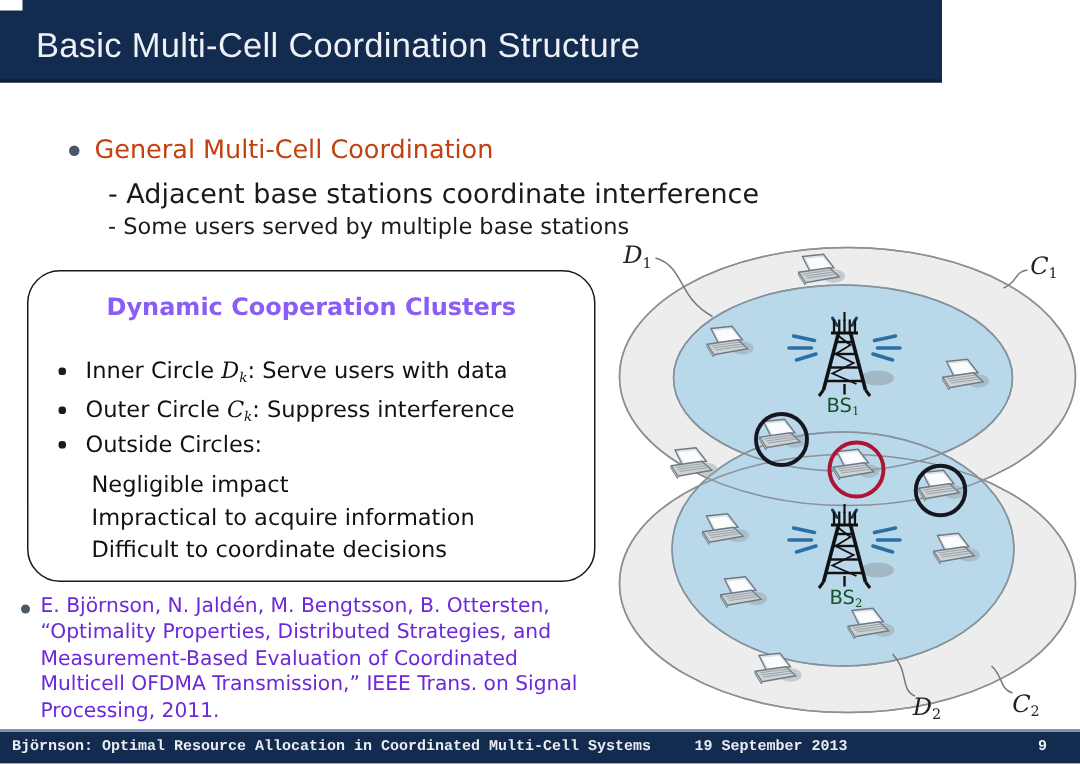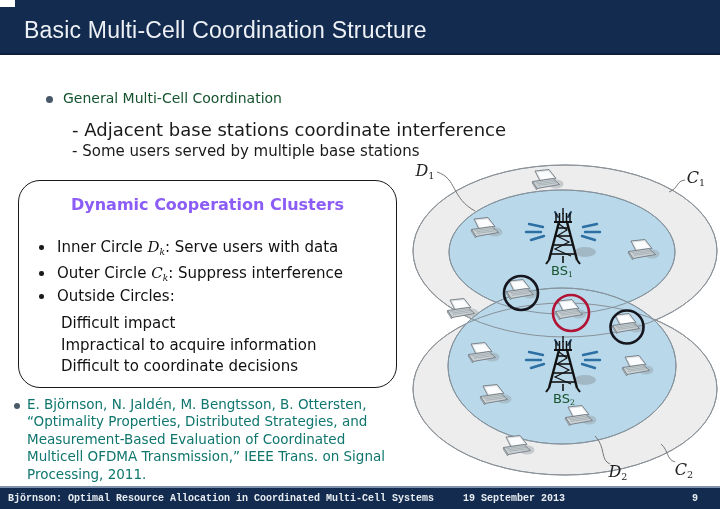--- a/index.html
+++ b/index.html
@@ -1,48 +1,48 @@
 <!DOCTYPE html>
 <html><head>
 <meta charset="utf-8">
 <style>
   html,body{margin:0;padding:0;background:#888;}
   .slide{position:relative;width:720px;height:509px;background:#ffffff;overflow:hidden;
          font-family:"DejaVu Sans",sans-serif;color:#1a1a1a;}
 
   
-  .titlebar{position:absolute;left:0;top:0;width:720px;height:53px;background:#132b4e;
+  .titlebar{position:absolute;left:0;top:0;width:628px;height:53px;background:#132b4e;
             border-bottom:2px solid #0d1f3c;}
   .corner-square{position:absolute;left:0;top:0;width:15px;height:7px;background:#ffffff;}
   .slide-title{position:absolute;left:24px;top:0;height:53px;line-height:60px;
                font-family:"Liberation Sans",sans-serif;font-size:23px;font-weight:400;
                color:#edf1f6;letter-spacing:.2px;white-space:nowrap;}
 
   
   .dot{display:inline-block;width:7px;height:7px;border-radius:50%;background:#46586a;
        vertical-align:middle;margin-right:10px;}
-  .heading-line{position:absolute;left:46px;top:90px;font-size:14px;color:#14532d;white-space:nowrap;}
+  .heading-line{position:absolute;left:46px;top:90px;font-size:17px;color:#c2410c;white-space:nowrap;}
   .subline1{position:absolute;left:72px;top:119px;font-size:18px;white-space:nowrap;}
   .subline2{position:absolute;left:72px;top:142px;font-size:15px;white-space:nowrap;text-align:right;}
 
   
   .coop-box{position:absolute;left:18px;top:180px;width:379px;height:208px;background:#ffffff;
             border:1.4px solid #1a1a1a;border-radius:22px;box-sizing:border-box;}
   .box-title{position:absolute;left:0;top:14px;width:100%;text-align:center;
              font-size:16px;font-weight:bold;color:#8b5cf6;}
   .box-item{position:absolute;left:38px;font-size:15px;white-space:nowrap;color:#111;}
   .box-item .bdot{position:absolute;left:-18px;top:7px;width:4.5px;height:4.5px;border-radius:50%;background:#1a1a1a;}
   .bi1{top:57px;} .bi2{top:83px;} .bi3{top:106px;}
   .box-notes{position:absolute;left:42px;top:132px;font-size:15px;line-height:21.5px;color:#111;}
   .cal{font-family:"DejaVu Serif",serif;font-style:italic;}
   .sub{font-size:.6em;vertical-align:-.28em;}
 
   
   .ref-dot{position:absolute;left:14px;top:403px;width:6px;height:6px;border-radius:50%;background:#4a5a68;}
-  .reference{position:absolute;left:27px;top:396px;width:376px;font-size:13.5px;line-height:17.4px;color:#0f766e;}
+  .reference{position:absolute;left:27px;top:396px;width:376px;font-size:13.5px;line-height:17.4px;color:#6d28d9;}
 
   
   .footer{position:absolute;left:0;bottom:0;width:720px;height:21px;background:#132b4e;
           border-top:2px solid #8093ad;font-family:Liberation Mono, monospace;
           font-size:10px;font-weight:bold;color:#e8edf2;}
   .footer-left{position:absolute;left:8px;top:0;line-height:21px;white-space:nowrap;}
   .footer-date{position:absolute;left:463px;top:0;line-height:21px;white-space:nowrap;}
   .footer-page{position:absolute;right:22px;top:0;line-height:21px;}
 
   
@@ -72,21 +72,21 @@
     <div class="box-item bi1">
       <span class="bdot"></span><span>Inner Circle </span><span class="cal">D</span><span class="cal sub">k</span><span>: Serve users with data</span>
     </div>
     <div class="box-item bi2">
       <span class="bdot"></span><span>Outer Circle </span><span class="cal">C</span><span class="cal sub">k</span><span>: Suppress interference</span>
     </div>
     <div class="box-item bi3">
       <span class="bdot"></span><span>Outside Circles:</span>
     </div>
     <div class="box-notes">
-      <div>Difficult impact</div>
+      <div>Negligible impact</div>
       <div>Impractical to acquire information</div>
       <div>Difficult to coordinate decisions</div>
     </div>
   </div>
 
   <div class="ref-dot"></div>
   <div class="reference">E. Björnson, N. Jaldén, M. Bengtsson, B. Ottersten, “Optimality Properties, Distributed Strategies, and Measurement-Based Evaluation of Coordinated Multicell OFDMA Transmission,” IEEE Trans. on Signal Processing, 2011.</div>
 
   <div class="diagram">
     <svg width="325" height="332" viewBox="0 0 325 332">

